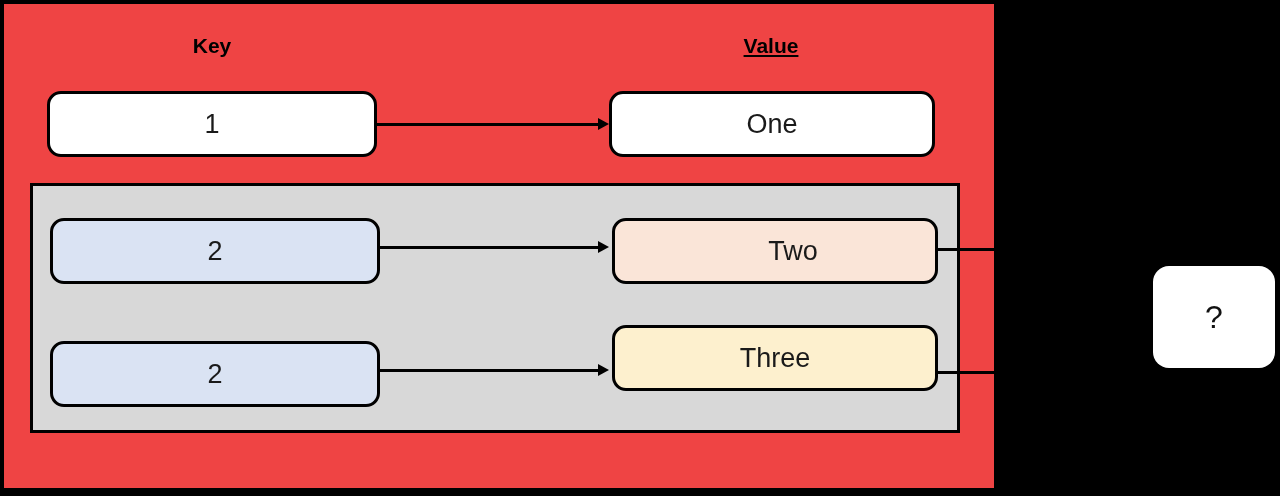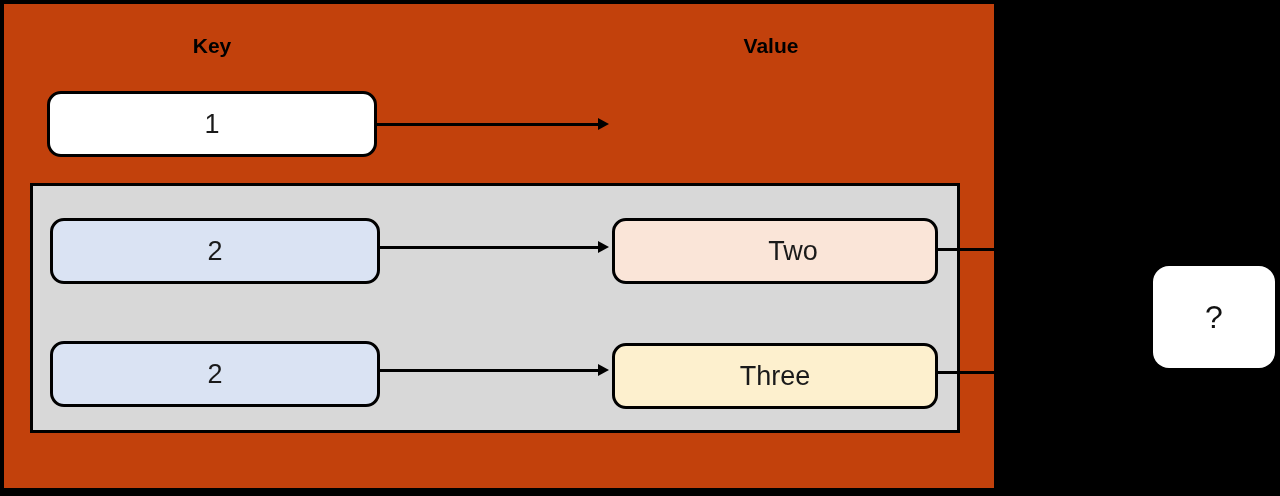--- a/index.html
+++ b/index.html
@@ -16,37 +16,37 @@
     font-family: "Liberation Sans", sans-serif;
   }
 
   
   #panel {
     position: absolute;
     left: 2px;
     top: 2px;
     width: 994px;
     height: 488px;
-    background: #c2410c;
+    background: #ef4444;
     border: 2px solid #000000;
     box-sizing: border-box;
   }
 
   
   .col-head {
     position: absolute;
     font-size: 21px;
     font-weight: bold;
     color: #000000;
     text-align: center;
     white-space: nowrap;
     line-height: 1;
   }
   #head-key   { left: 128px; top: 31px; width: 160px; }
-  #head-value { left: 687px; top: 31px; width: 160px; }
+  #head-value { left: 687px; top: 31px; width: 160px; text-decoration: underline; }
 
   
   .node {
     position: absolute;
     box-sizing: border-box;
     border: 3px solid #000000;
     border-radius: 14px;
     background: #ffffff;
     display: flex;
     align-items: center;
@@ -69,21 +69,21 @@
     height: 250px;
     box-sizing: border-box;
     background: #d8d8d8;
     border: 3px solid #000000;
   }
 
   
   #node-key-2a   { left: 17px;  top: 32px;  width: 330px; height: 66px; background: #dae3f3; }
   #node-key-2b   { left: 17px;  top: 155px; width: 330px; height: 66px; background: #dae3f3; }
   #node-val-two  { left: 579px; top: 32px;  width: 326px; height: 66px; background: #fae5d8; padding-left: 36px; }
-  #node-val-three{ left: 579px; top: 157px; width: 326px; height: 66px; background: #fdf0ce; }
+  #node-val-three{ left: 579px; top: 139px; width: 326px; height: 66px; background: #fdf0ce; }
 
   
   .connector { position: absolute; }
   .conn-line {
     position: absolute;
     height: 3px;
     background: #000000;
   }
   .arrow-head {
     position: absolute;
@@ -134,20 +134,21 @@
 
 <div id="stage">
 
   <div id="panel">
 
     <div class="col-head" id="head-key">Key</div>
     <div class="col-head" id="head-value">Value</div>
 
     <div class="node" id="node-key-1">1</div>
 
+    <div class="node" id="node-val-one">One</div>
 
     <div class="connector" id="conn-1">
       <div class="conn-line"></div>
       <div class="arrow-head"></div>
     </div>
 
     <div id="group-collision">
       <div class="node" id="node-key-2a">2</div>
       <div class="node" id="node-key-2b">2</div>
       <div class="node" id="node-val-two">Two</div>

